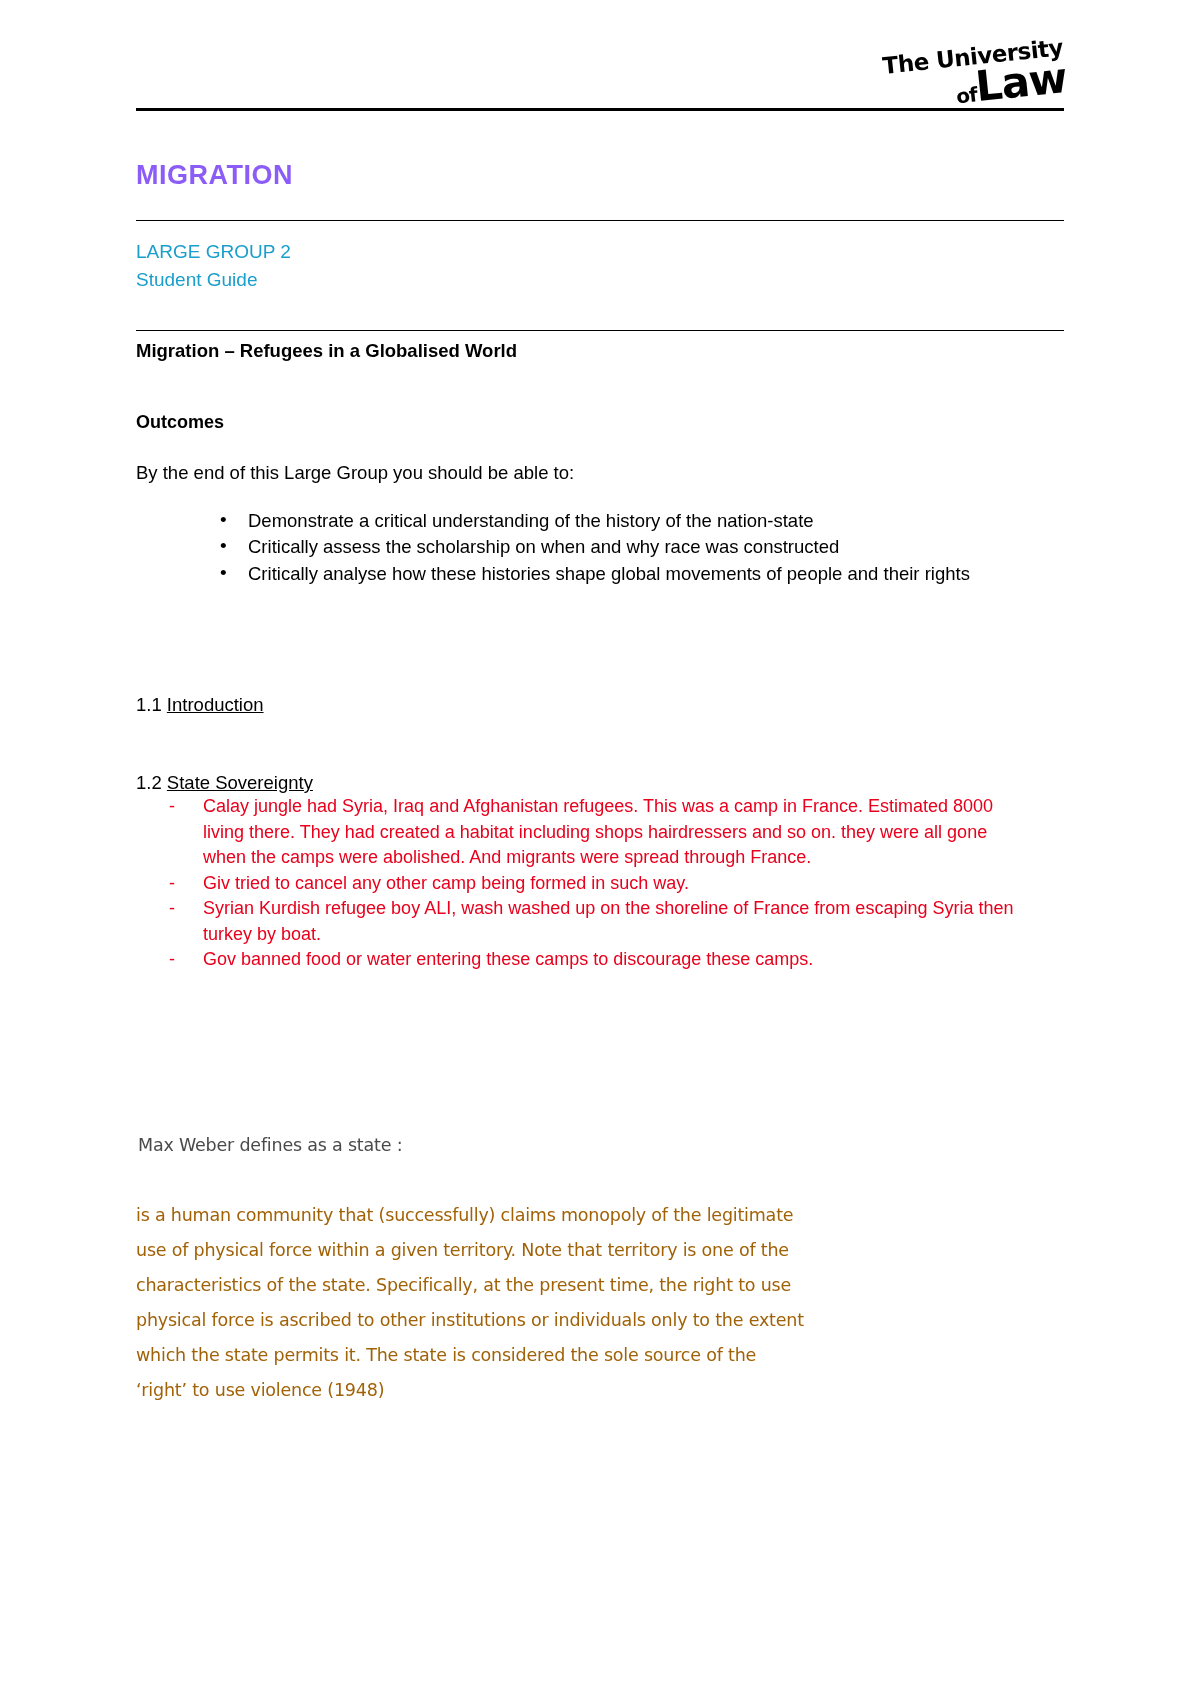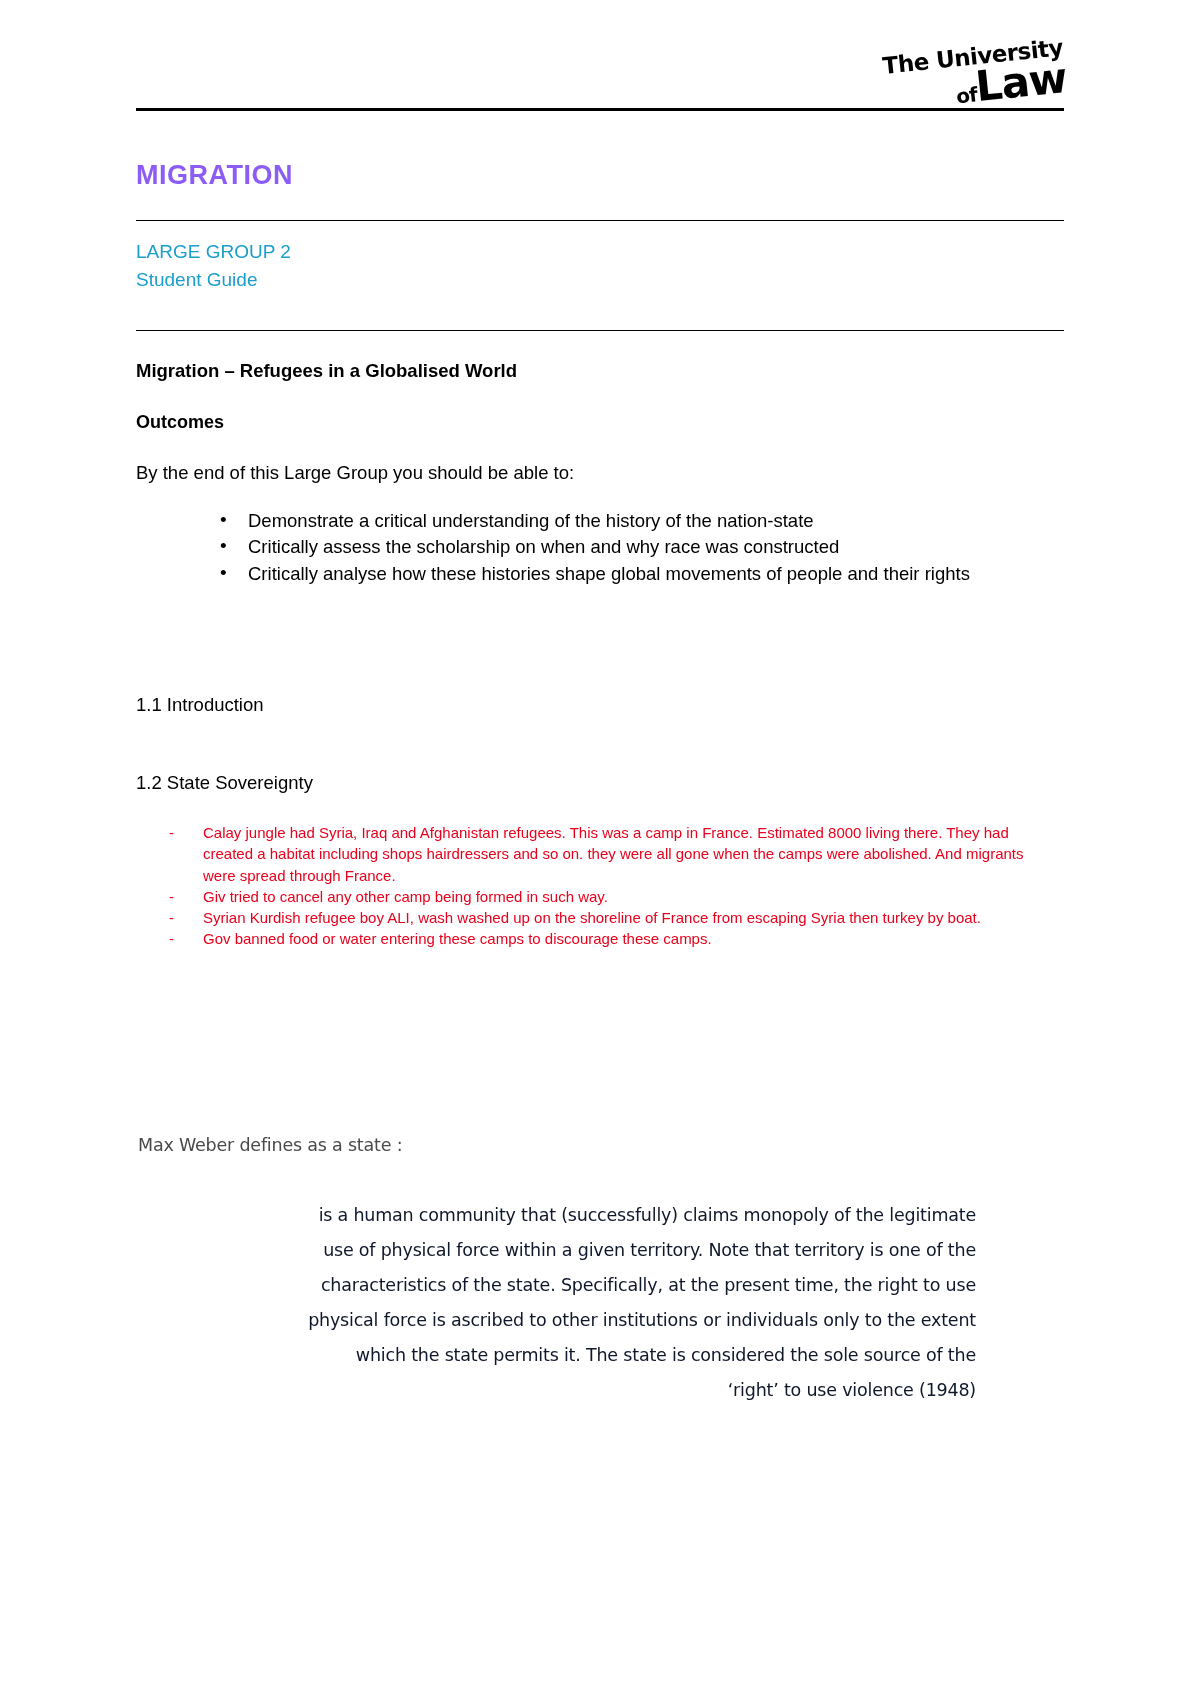--- a/index.html
+++ b/index.html
@@ -87,21 +87,21 @@
     top: 238px;
     color: #1a9ecb;
     font-size: 19px;
     line-height: 1.45;
   }
   .subtitle-block div { font-weight: normal; }
 
   .section-topic {
     position: absolute;
     left: 136px;
-    top: 360px;
+    top: 340px;
     font-size: 18.5px;
     font-weight: bold;
   }
   .outcomes-label {
     position: absolute;
     left: 136px;
     top: 412px;
     font-size: 18px;
     font-weight: bold;
   }
@@ -133,35 +133,35 @@
     left: -28px;
     top: -1px;
     font-size: 19px;
   }
   
   .num-heading {
     position: absolute;
     left: 136px;
     font-size: 18.5px;
   }
-  .num-heading .u { }
+  .num-heading .u { text-decoration: underline; }
   #h-intro { top: 694px; }
   #h-sov { top: 772px; }
 
   
   ul.red-notes {
     position: absolute;
     left: 165px;
-    top: 822px;
+    top: 794px;
     width: 822px;
     margin: 0;
     padding: 0 0 0 38px;
     list-style: none;
     color: #e8001c;
-    font-size: 15px;
+    font-size: 18px;
     line-height: 1.42;
   }
   ul.red-notes li {
     position: relative;
     margin-bottom: 0;
   }
   ul.red-notes li::before {
     content: "-";
     position: absolute;
     left: -34px;
@@ -175,23 +175,23 @@
     font-size: 17.5px;
     color: #4a4a4a;
     font-family: "DejaVu Sans", sans-serif;
     letter-spacing: -0.2px;
   }
   .weber-quote {
     position: absolute;
     left: 136px;
     top: 1198px;
     width: 840px;
-    text-align: right;
+    text-align: left;
     font-size: 17.5px;
-    color: #0f172a;
+    color: #a16207;
     font-family: "DejaVu Sans", sans-serif;
     line-height: 2.0;
     letter-spacing: -0.2px;
   }
   .weber-quote div { white-space: nowrap; }
 </style>
 </head>
 <body>
 
 <div class="page">

